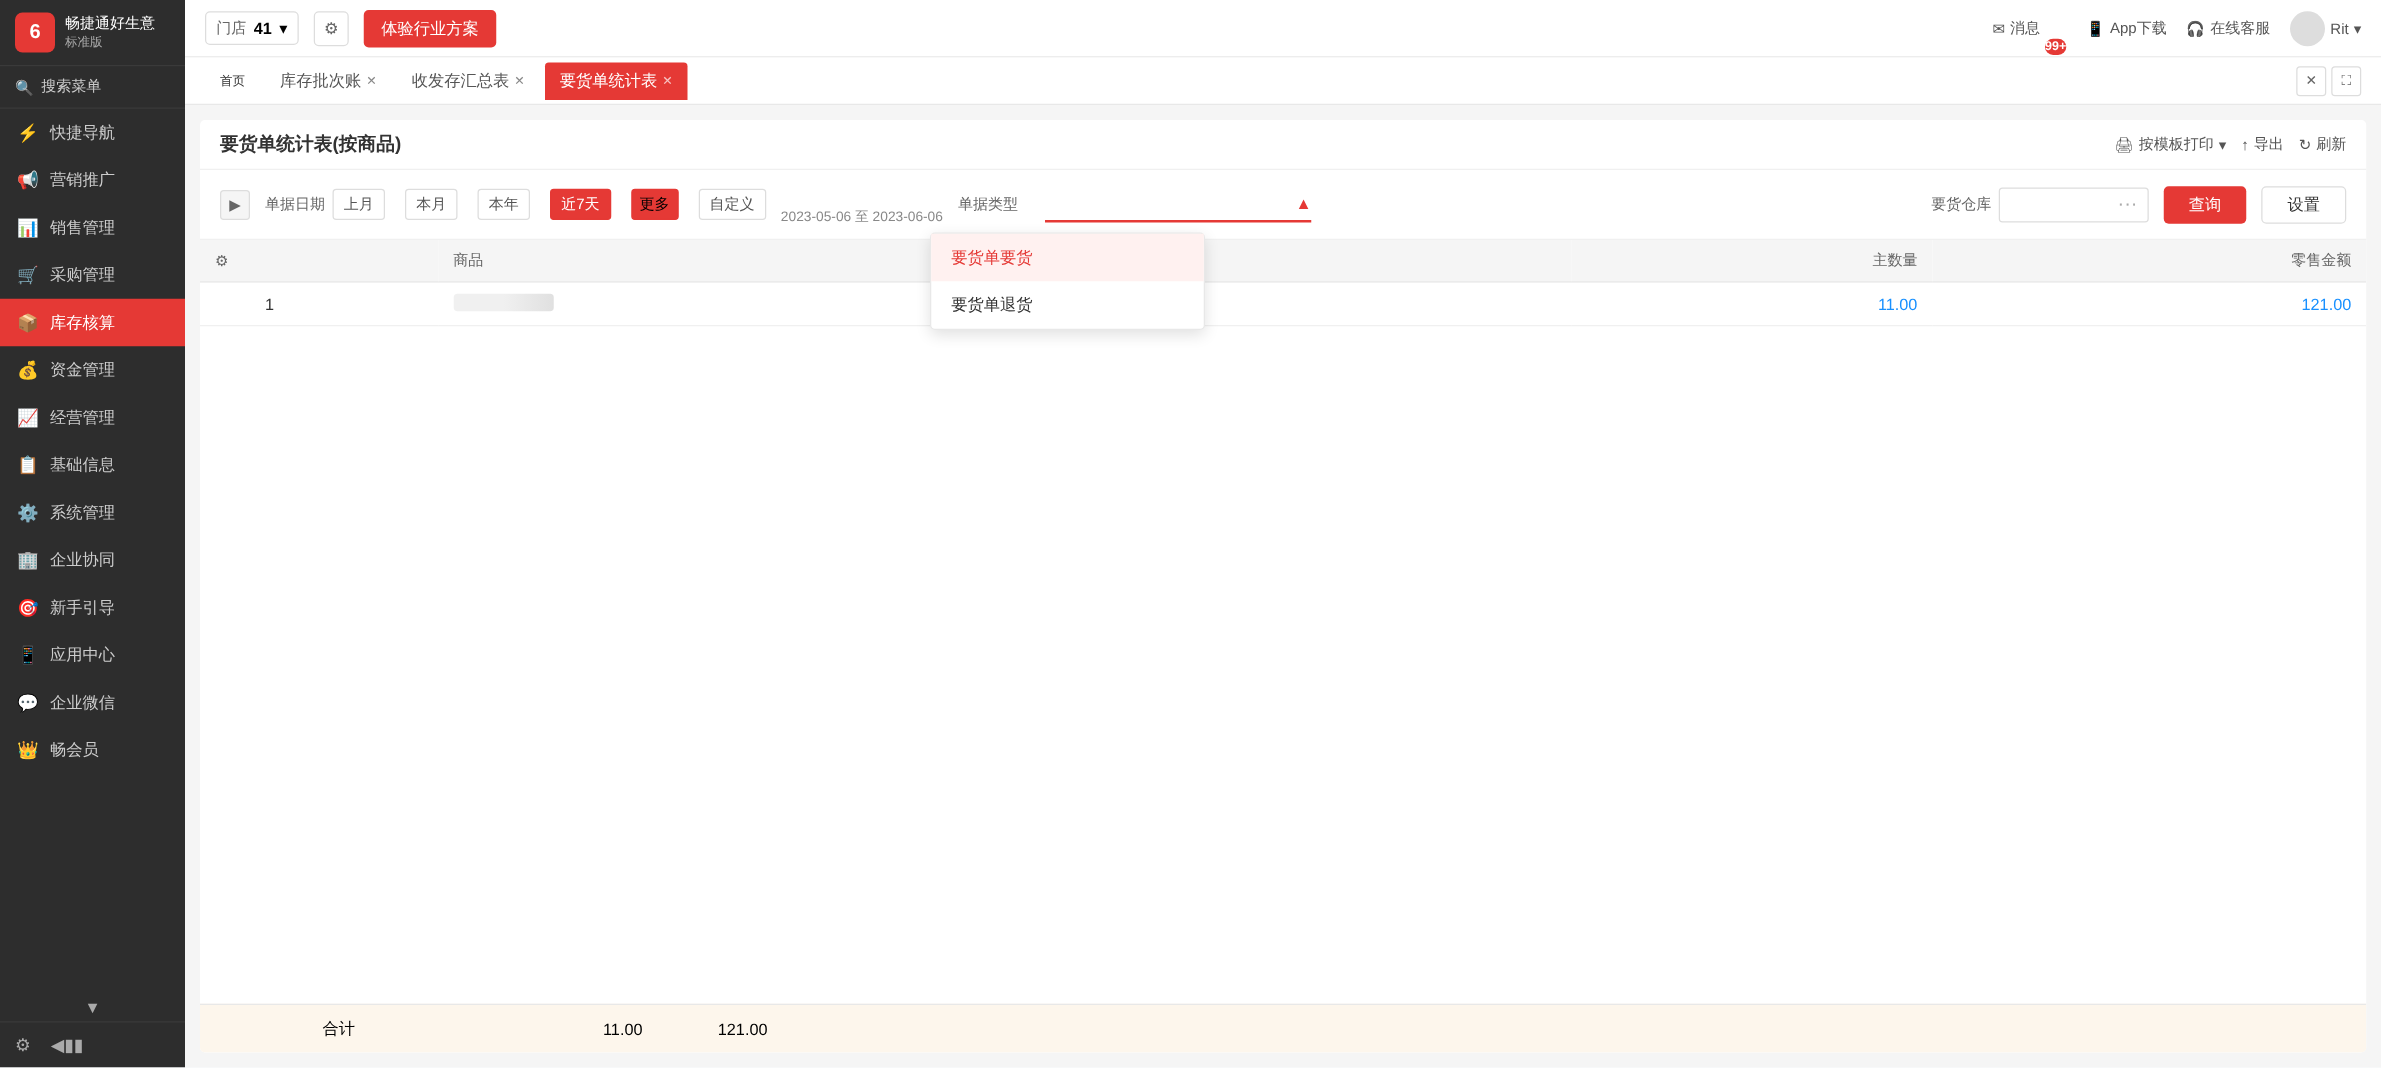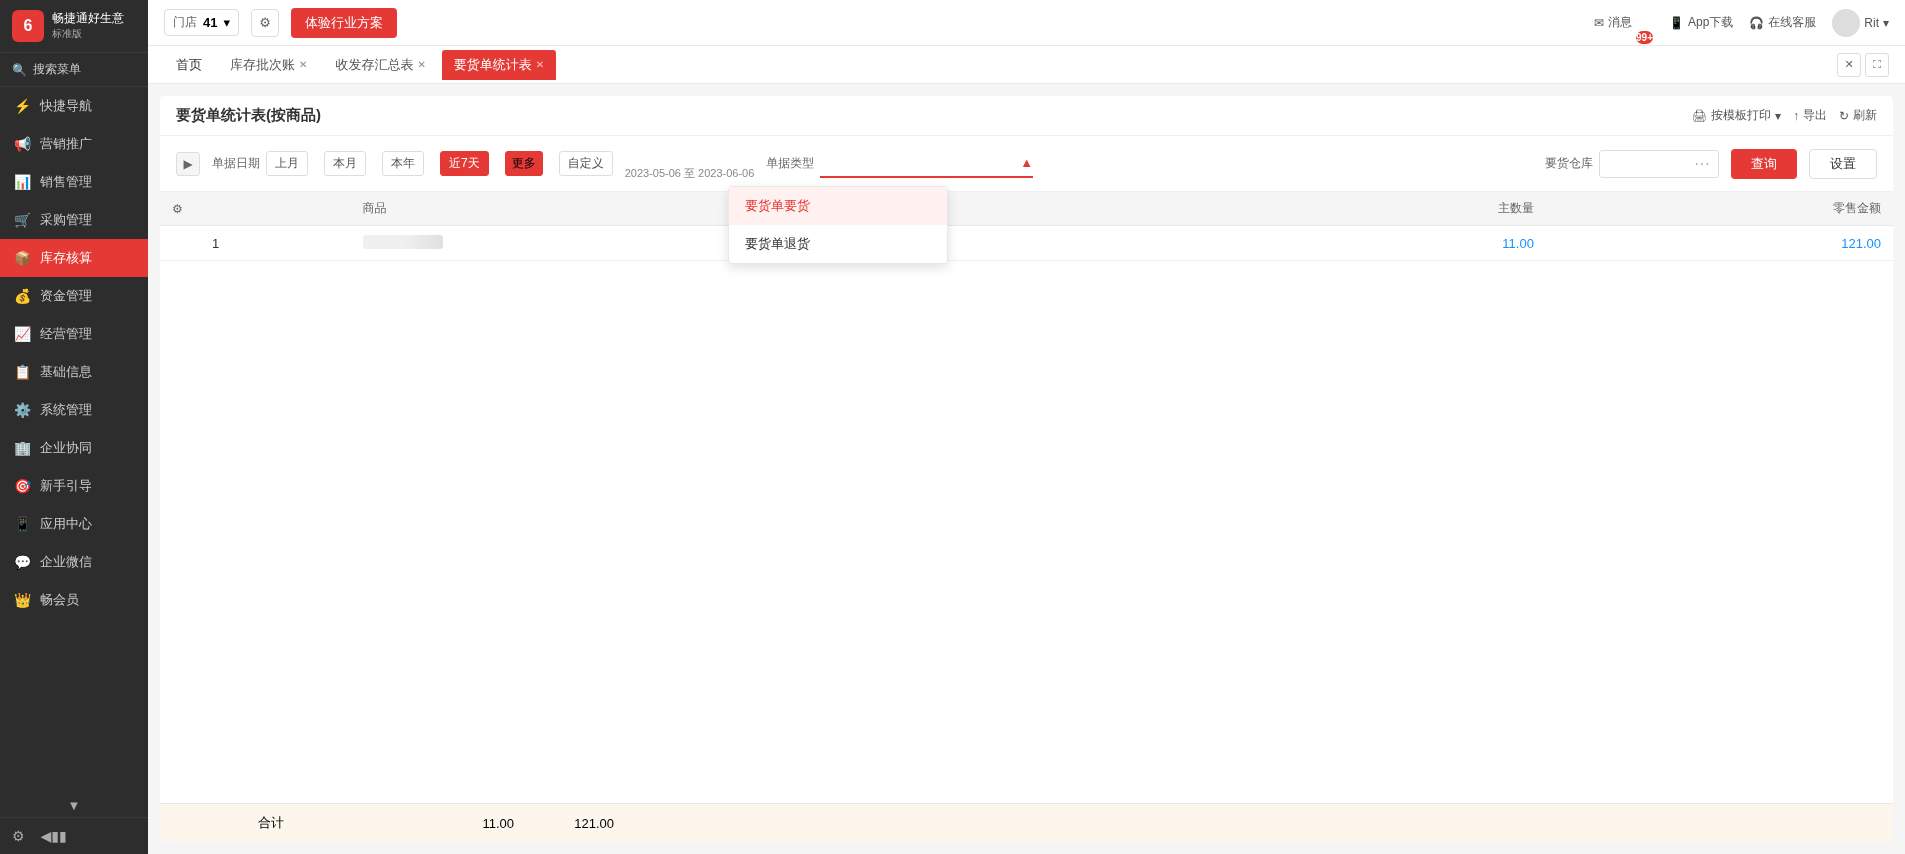--- a/index.html
+++ b/index.html
@@ -120,21 +120,21 @@
       display: flex; align-items: center; gap: 4px;
       padding: 6px 12px; cursor: pointer;
       font-size: 13px; color: #555;
       border-radius: 3px 3px 0 0;
       white-space: nowrap;
     }
     .tab.active {
       background: #e53935; color: white;
     }
     .tab .close-icon { font-size: 10px; opacity: 0.7; }
-    .tab-home { color: #333; font-size: 13px; padding: 6px 12px; cursor: pointer; }
+    .tab-home { color: #333; font-size: 10px; padding: 6px 12px; cursor: pointer; }
 
     .tabs-controls { margin-left: auto; display: flex; gap: 4px; }
     .tab-ctrl-btn {
       width: 24px; height: 24px;
       border: 1px solid #ddd; background: white;
       display: flex; align-items: center; justify-content: center;
       cursor: pointer; font-size: 11px; color: #666; border-radius: 3px;
     }
 
     
@@ -184,21 +184,21 @@
       border-radius: 3px; cursor: pointer;
       font-size: 12px; background: white; color: #555;
     }
     .date-btn.active { background: #e53935; color: white; border-color: #e53935; }
     .date-btn.more {
       background: #e53935; color: #000000; border-color: #e53935;
       padding: 3px 6px;
     }
     .date-range { color: #888; font-size: 11px; margin-top: 20px; }
 
-    .filter-type-group { display: flex; align-items: center; gap: 6px; flex: 1; }
+    .filter-type-group { display: flex; align-items: center; gap: 22px; flex: 1; }
     .type-select {
       border: none; border-bottom: 2px solid #e53935;
       padding: 4px 8px; font-size: 13px;
       min-width: 200px; background: transparent;
       cursor: pointer; outline: none;
     }
     .chevron-up { color: #e53935; cursor: pointer; }
 
     .warehouse-group { display: flex; align-items: center; gap: 6px; }
     .more-btn { color: #aaa; cursor: pointer; font-size: 16px; }
@@ -210,21 +210,21 @@
     }
     .settings-btn {
       background: white; color: #333;
       border: 1px solid #ddd; border-radius: 4px;
       padding: 5px 20px; cursor: pointer; font-size: 13px;
     }
 
     
     .dropdown-overlay {
       position: absolute;
-      top: 50px; left: 568px;
+      top: 50px; left: 584px;
       width: 220px;
       background: white;
       border: 1px solid #e8e8e8;
       border-radius: 4px;
       box-shadow: 0 4px 12px rgba(0,0,0,0.12);
       z-index: 100;
     }
     .dropdown-item {
       padding: 10px 16px;
       cursor: pointer;

